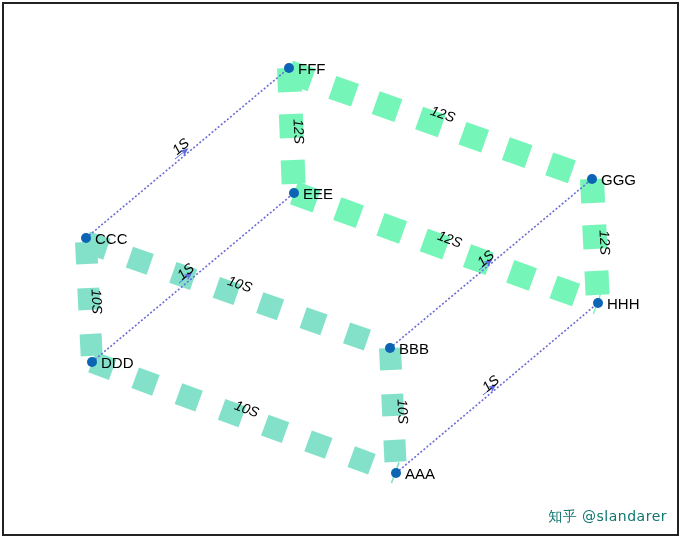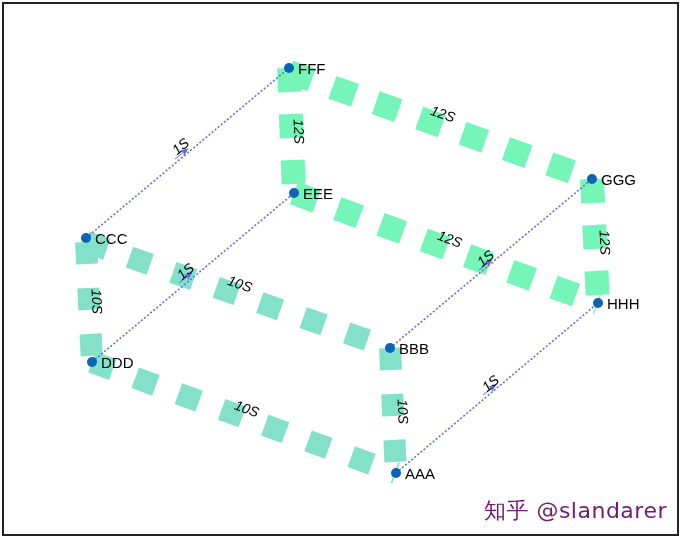--- a/index.html
+++ b/index.html
@@ -1,21 +1,21 @@
 <!DOCTYPE html>
 <html><head>
 <meta charset="utf-8">
 <style>
   html, body { margin: 0; padding: 0; background: #ffffff; }
   body { width: 683px; height: 540px; position: relative; overflow: hidden; font-family: "Liberation Sans", sans-serif; }
   #frame { position: absolute; left: 2px; top: 2px; width: 677px; height: 534px; border: 2px solid #222; box-sizing: border-box; background: #fff; }
   svg { position: absolute; left: 0; top: 0; }
   .node-label { font-family: "Liberation Sans", sans-serif; font-size: 15px; fill: #000; }
   .edge-label { font-family: "Liberation Sans", sans-serif; font-size: 14px; font-style: italic; fill: #000; }
-  #watermark { position: absolute; right: 16px; bottom: 14px; font-family: "DejaVu Sans", sans-serif; font-size: 22px; color: #701a75; letter-spacing: 0.5px; }
+  #watermark { position: absolute; right: 16px; bottom: 14px; font-family: "DejaVu Sans", sans-serif; font-size: 14px; color: #0f766e; letter-spacing: 0.5px; }
 </style>
 </head>
 <body>
 
 <div id="frame"></div>
 
 <svg width="683" height="540" viewBox="0 0 683 540">
   <defs>
     <marker id="arrow" viewBox="0 0 10 10" refX="5" refY="5" markerWidth="9" markerHeight="9" orient="auto">
       <path d="M0,1 L10,5 L0,9 L3,5 Z" fill="#5a6ae0"></path>

